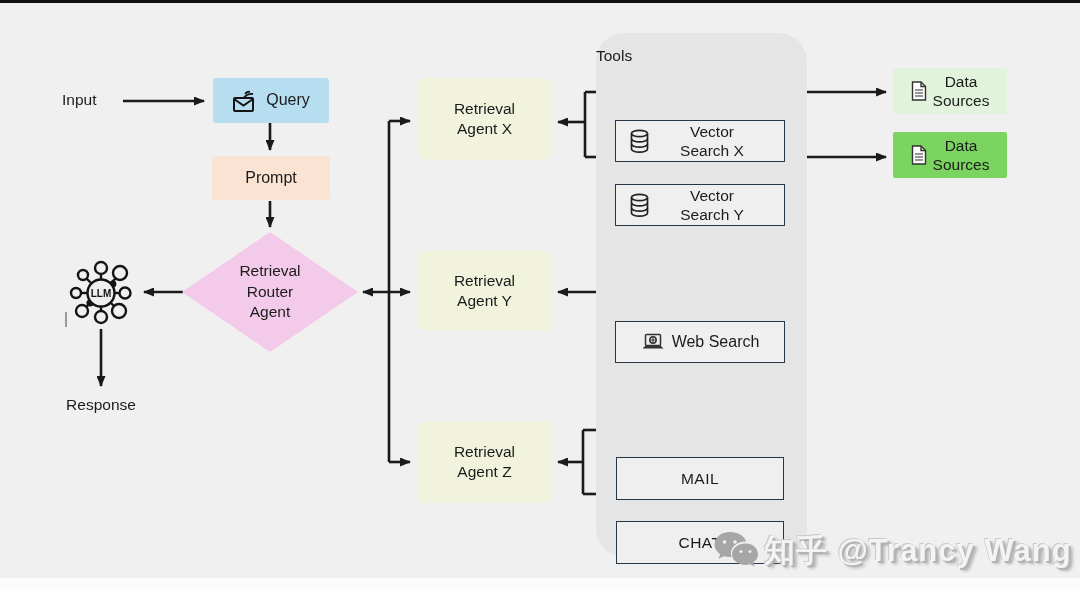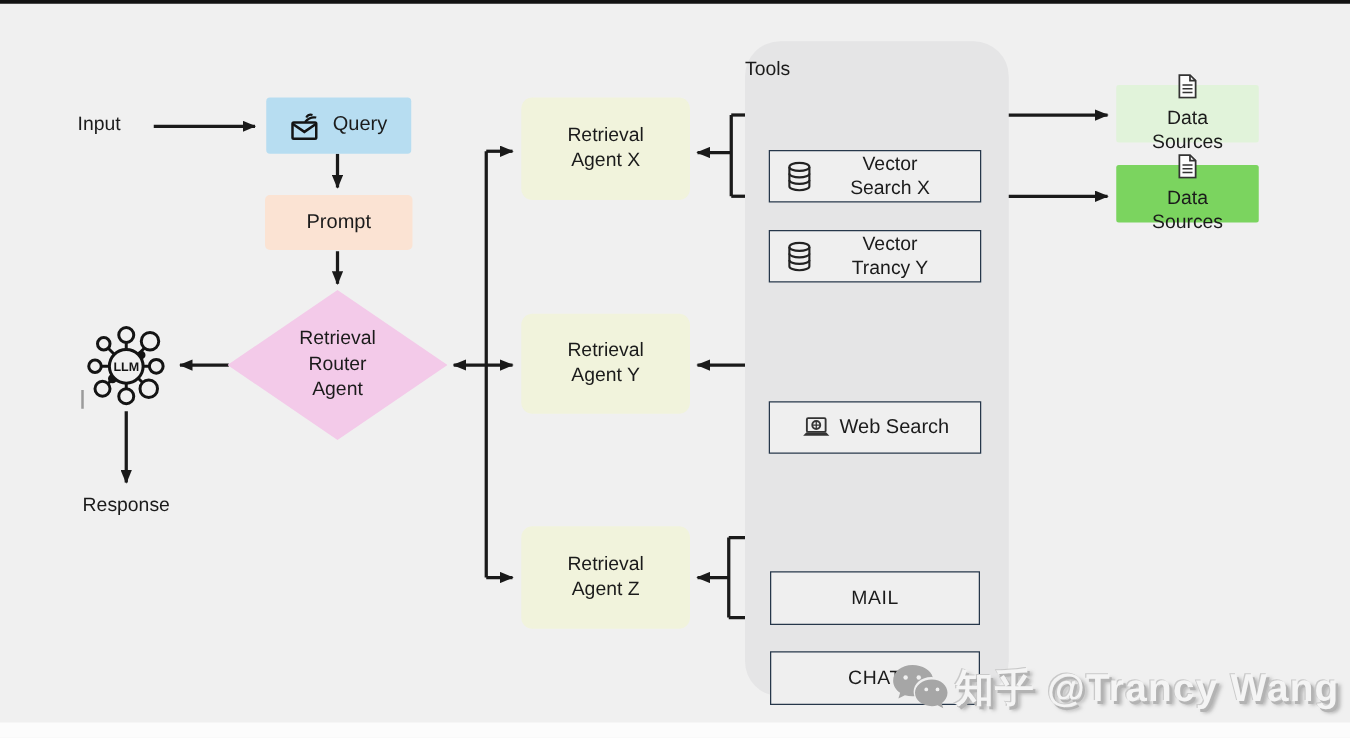--- a/index.html
+++ b/index.html
@@ -39,21 +39,21 @@
     font-size:15.5px;line-height:1.25;margin-top:48px;
   }
   #vsx{left:615px;top:72px;width:168px;height:40px;}
   #vsy{left:615px;top:136px;width:168px;height:40px;}
   #web{left:615px;top:273px;width:168px;height:40px;gap:7px;font-size:16px;}
   #mailbox{left:616px;top:409px;width:166px;height:41px;letter-spacing:.5px;}
   #chatbox{left:616px;top:473px;width:166px;height:41px;letter-spacing:.5px;}
   .vslines{display:flex;flex-direction:column;margin-left:24px;}
   .dbicon{position:absolute;left:13px;top:8px;}
   .ds{
-    width:114px;height:46px;border-radius:2px;flex-direction:column;gap:6px;font-size:15.5px;
+    width:114px;height:46px;border-radius:2px;flex-direction:row;gap:6px;font-size:15.5px;
   }
   #ds1{left:893px;top:68px;background:#e1f3da;}
   #ds2{left:893px;top:132px;background:#7bd45f;}
   .ds .dstxt{text-align:center;line-height:1.25;}
   #response{left:50px;top:396px;width:102px;text-align:center;}
   #input-label{left:62px;top:91px;}
   #llm-wrap{left:67px;top:259px;}
   .stray{position:absolute;left:65px;top:312px;width:2px;height:15px;background:#9b9b9b;}
   .watermark{
     position:absolute;left:712px;top:518px;display:flex;align-items:center;gap:2px;margin-top:12px;
@@ -192,21 +192,21 @@
     <span class="dbicon">
       <svg width="21" height="25" viewBox="0 0 21 25" fill="none" stroke="#222" stroke-width="1.7">
         <ellipse cx="10.5" cy="4.5" rx="8" ry="3.2"></ellipse>
         <path d="M2.5,4.5 V20 c0,1.8 3.6,3.2 8,3.2 s8,-1.4 8,-3.2 V4.5"></path>
         <path d="M2.5,9.7 c0,1.8 3.6,3.2 8,3.2 s8,-1.4 8,-3.2"></path>
         <path d="M2.5,14.9 c0,1.8 3.6,3.2 8,3.2 s8,-1.4 8,-3.2"></path>
       </svg>
     </span>
     <span class="vslines">
       <span>Vector</span>
-      <span>Trancy Y</span>
+      <span>Search Y</span>
     </span>
   </div>
 
   <div class="box toolbox" id="web">
     <span>
       <svg width="24" height="19" viewBox="0 0 24 19" fill="none" stroke="#333" stroke-width="1.5">
         <rect x="4.5" y="1.5" width="15" height="11" rx="1"></rect>
         <circle cx="12" cy="7" r="3.2"></circle>
         <path d="M8.8,7 H15.2 M12,3.8 V10.2" stroke-width="1"></path>
         <path d="M1.5,15.5 H22.5 L20,13 H4 Z" fill="#333" stroke="none"></path>

